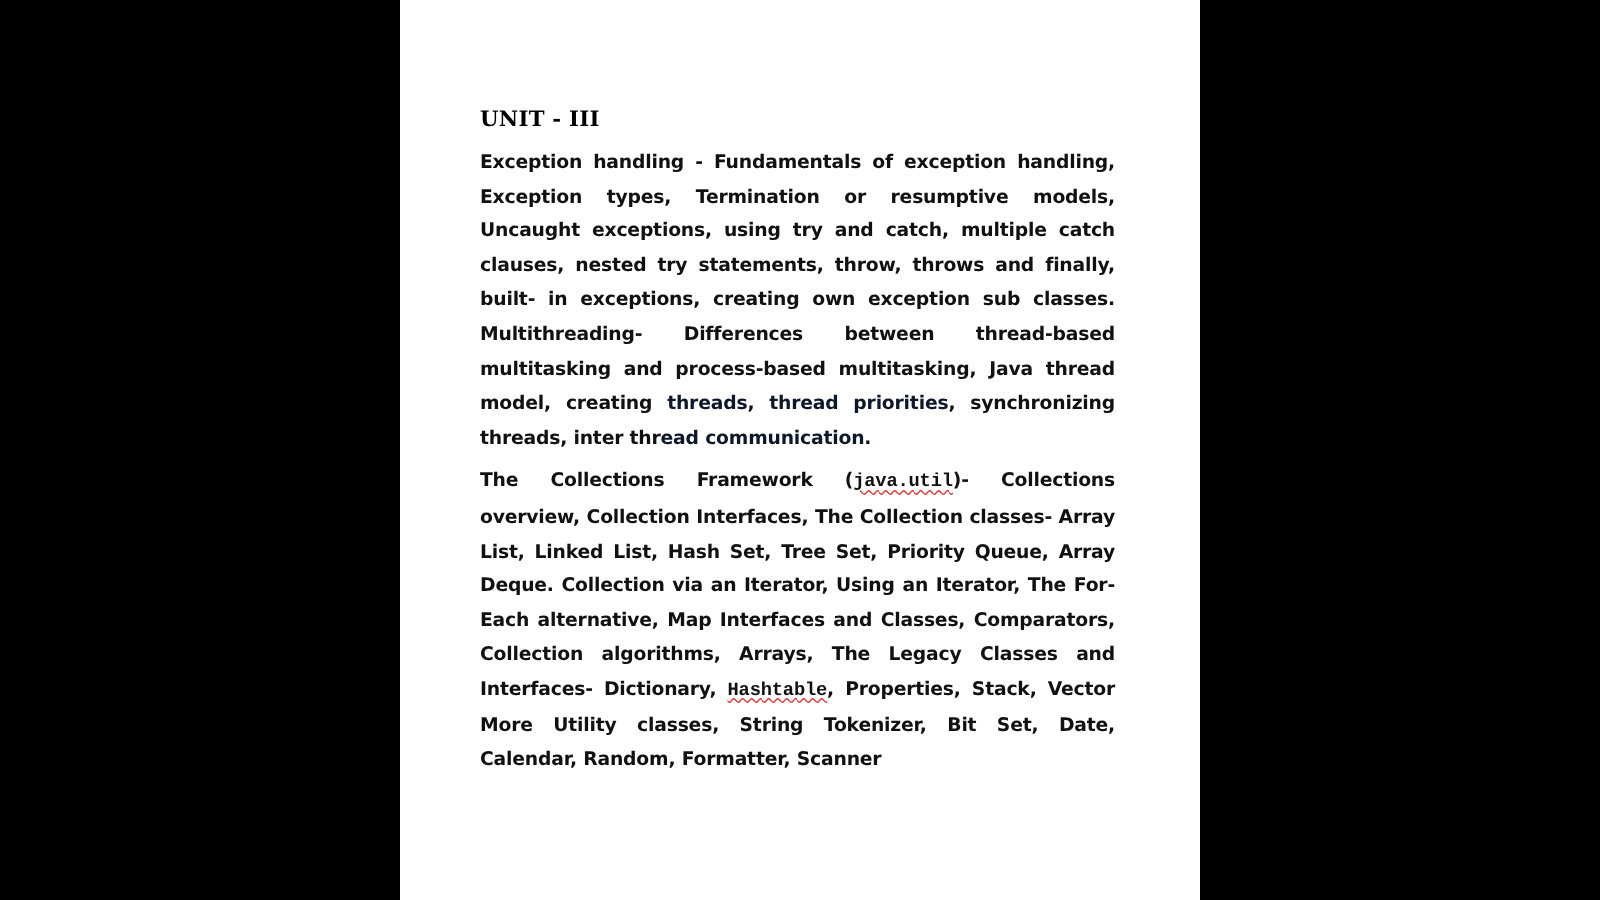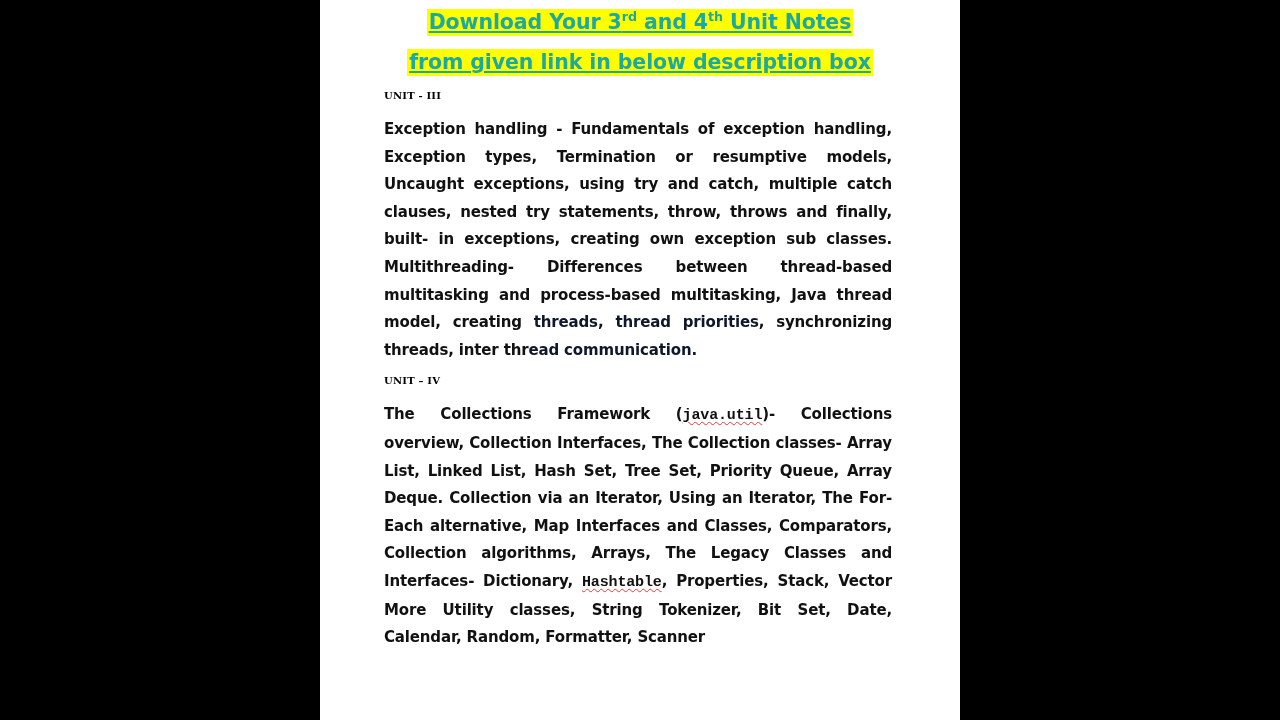--- a/index.html
+++ b/index.html
@@ -69,21 +69,21 @@
   #body-col {
     position: absolute;
     left: 64px;   
     top: 86px;
     width: 508px;
   }
 
   .unit-heading {
     font-family: "DejaVu Serif", serif;
     font-weight: bold;
-    font-size: 10px;
+    font-size: 17px;
     color: #000000;
     letter-spacing: 0.2px;
     margin: 0 0 10px 0;
     line-height: 20px;
   }
 
   .unit-body {
     font-family: "DejaVu Sans", sans-serif;
     font-weight: bold;
     font-size: 15px;
@@ -128,32 +128,27 @@
 </head>
 <body>
 
 <div id="viewport">
 
   <div class="letterbox" id="letterbox-left"></div>
   <div class="letterbox" id="letterbox-right"></div>
 
   <div id="page">
 
-    <div id="heading-block">
-      <div class="heading-line"><span class="hl-text"><span>Download Your 3</span><span class="ordinal-sup">rd</span><span> and 4</span><span class="ordinal-sup">th</span><span> Unit Notes</span></span></div>
-      <div class="heading-line"><span class="hl-text">from given link in below description box</span></div>
-    </div>
 
     <div id="body-col">
 
       <div class="unit-heading">UNIT - III</div>
 
       <p class="unit-body"><span>Exception handling - Fundamentals of exception handling, Exception types, Termination or resumptive models, Uncaught exceptions, using try and catch, multiple catch clauses, nested try statements, throw, throws and finally, built- in exceptions, creating own exception sub classes. Multithreading-  Differences  between  thread-based multitasking and process-based multitasking, Java thread model, creating </span><span class="tint-olive">threads</span><span>, </span><span class="tint-olive">thread priorities</span><span>, synchronizing threads, inter thr</span><span class="tint-olive">ead communication.</span></p>
 
       <div id="spacer-between-units"></div>
 
-      <div class="unit-heading u4-heading">UNIT – IV</div>
 
       <p class="unit-body"><span> The  Collections  Framework  (</span><span class="squiggle">java.util</span><span>)-  Collections overview, Collection Interfaces, The Collection classes- Array List, Linked List, Hash Set, Tree Set, Priority Queue, Array Deque. Collection via an Iterator, Using an Iterator, The For-Each alternative, Map Interfaces and Classes, Comparators, Collection algorithms, Arrays, The Legacy Classes and Interfaces- Dictionary, </span><span class="squiggle">Hashtable</span><span>, Properties, Stack, Vector More Utility classes, String Tokenizer, Bit Set, Date, Calendar, Random, Formatter, Scanner</span></p>
 
     </div>
   </div>
 </div>
 
 </body></html>

